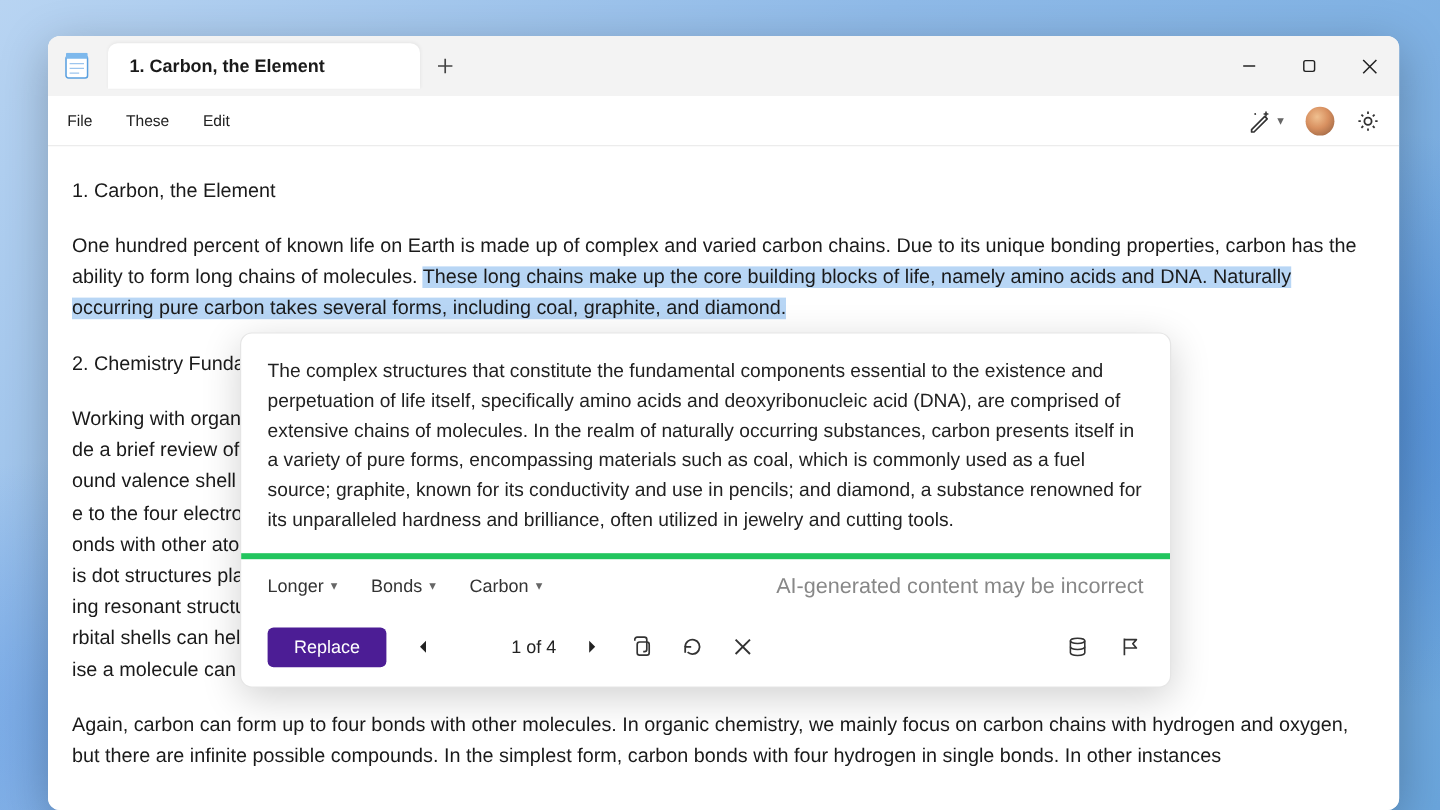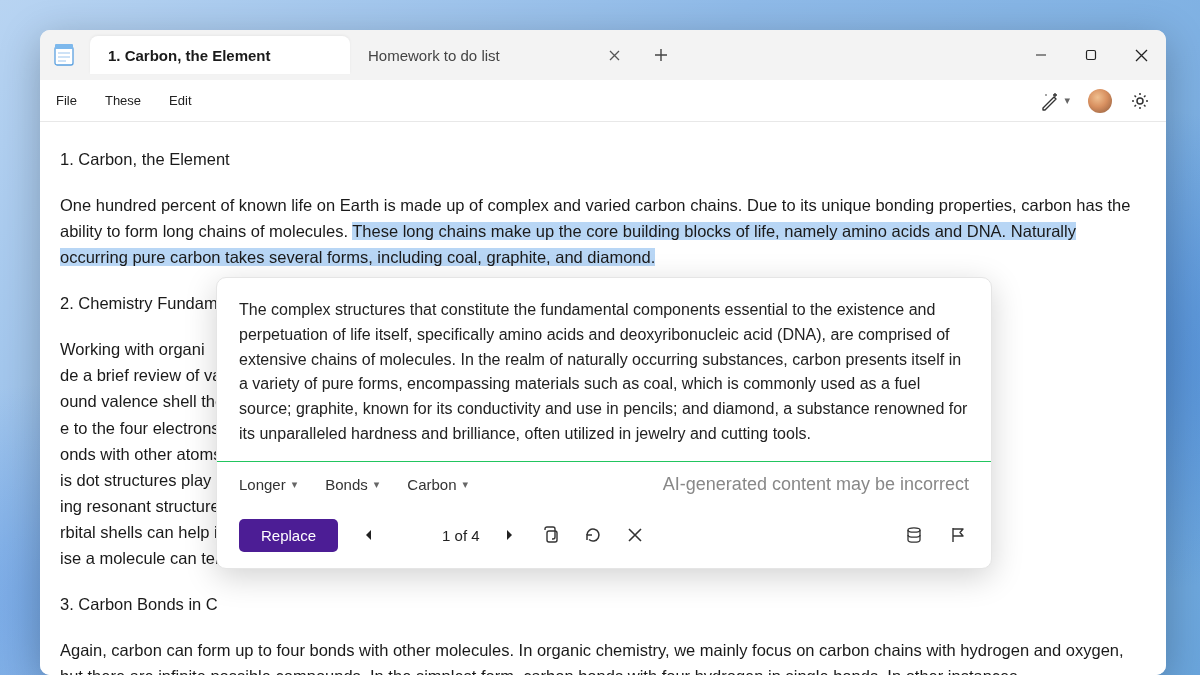--- a/index.html
+++ b/index.html
@@ -117,41 +117,41 @@
     color: #1a1a1a;
     overflow: hidden;
     position: relative;
   }
   .content p { margin-bottom: 20px; }
   .highlight {
     background: #b8d6f5;
   }
   .ai-popup {
     position: absolute;
-    left: 216px;
+    left: 200px;
     top: 277px;
     width: 776px;
     background: #ffffff;
     border-radius: 10px;
     box-shadow: 0 8px 32px rgba(0,0,0,0.18);
     border: 1px solid #e5e5e5;
     display: flex;
     flex-direction: column;
   }
   .ai-body {
     padding: 20px 22px 14px 22px;
     font-size: 16px;
     line-height: 1.55;
     color: #222;
   }
   .ai-options {
     display: flex;
     align-items: center;
     padding: 12px 22px;
-    border-top: 1px solid #22c55e;
+    border-top: 5px solid #22c55e;
     gap: 28px;
     font-size: 15px;
     color: #333;
   }
   .ai-opt { display: flex; align-items: center; gap: 6px; }
   .ai-disclaimer {
     margin-left: auto;
     color: #888;
     font-size: 18px;
   }
@@ -202,28 +202,20 @@
           <rect x="1" y="3" width="18" height="18" rx="2" fill="#fff" stroke="#5aa0e0" stroke-width="1.3"></rect>
           <rect x="1" y="0" width="18" height="5" rx="1" fill="#7db8ec"></rect>
           <line x1="4" y1="9" x2="16" y2="9" stroke="#9cc5ee" stroke-width="1"></line>
           <line x1="4" y1="13" x2="16" y2="13" stroke="#9cc5ee" stroke-width="1"></line>
           <line x1="4" y1="17" x2="12" y2="17" stroke="#9cc5ee" stroke-width="1"></line>
         </svg>
     </div>
     <div class="tabs">
       <div class="tab active">
         <span>1. Carbon, the Element</span>
-      </div>
-      <div class="tab" style="min-width:290px;">
-        <span>Homework to do list</span>
-        <span class="tab-close">
-          <svg width="11" height="11" viewBox="0 0 11 11">
-              <path d="M1 1 L10 10 M10 1 L1 10" stroke="#555" stroke-width="1.3"></path>
-            </svg>
-        </span>
       </div>
       <div class="new-tab">
         <svg width="14" height="14" viewBox="0 0 14 14">
             <path d="M7 1 V13 M1 7 H13" stroke="#444" stroke-width="1.4"></path>
           </svg>
       </div>
     </div>
     <div class="win-controls">
       <div class="win-btn">
         <svg width="12" height="12" viewBox="0 0 12 12">
@@ -266,21 +258,20 @@
     </div>
   </div>
 
   <div class="content">
     <p>1. Carbon, the Element</p>
     <p>
       <span>One hundred percent of known life on Earth is made up of complex and varied carbon chains. Due to its unique bonding properties, carbon has the ability to form long chains of molecules. </span><span class="highlight">These long chains make up the core building blocks of life, namely amino acids and DNA. Naturally occurring pure carbon takes several forms, including coal, graphite, and diamond.</span>
     </p>
     <p>2. Chemistry Fundam</p>
     <p style="white-space:pre-wrap;">Working with organi                                                                                                                                                                                                                                de a brief review of valence shell theory,                                                                                                                                                                                                                              ound valence shell theory—the idea tha                                                                                                                                                                                                                               e to the four electrons in its oute                                                                                                                                                                                                                                  onds with other atoms or molecules.                                                                                                                                                                                                                               is dot structures play a pivotal role in                                                                                                                                                                                                                                 ing resonant structures) can help                                                                                                                                                                                                                                rbital shells can help illuminate the event                                                                                                                                                                                                                                ise a molecule can tell us its basic shap</p>
-    <p>3. Carbon Bonds in C</p>
     <p>Again, carbon can form up to four bonds with other molecules. In organic chemistry, we mainly focus on carbon chains with hydrogen and oxygen, but there are infinite possible compounds. In the simplest form, carbon bonds with four hydrogen in single bonds. In other instances</p>
   </div>
 
 </div>
 
 <div class="ai-popup">
   <div class="ai-body">The complex structures that constitute the fundamental components essential to the existence and perpetuation of life itself, specifically amino acids and deoxyribonucleic acid (DNA), are comprised of extensive chains of molecules. In the realm of naturally occurring substances, carbon presents itself in a variety of pure forms, encompassing materials such as coal, which is commonly used as a fuel source; graphite, known for its conductivity and use in pencils; and diamond, a substance renowned for its unparalleled hardness and brilliance, often utilized in jewelry and cutting tools.</div>
   <div class="ai-options">
     <div class="ai-opt">
       <span>Longer</span>

